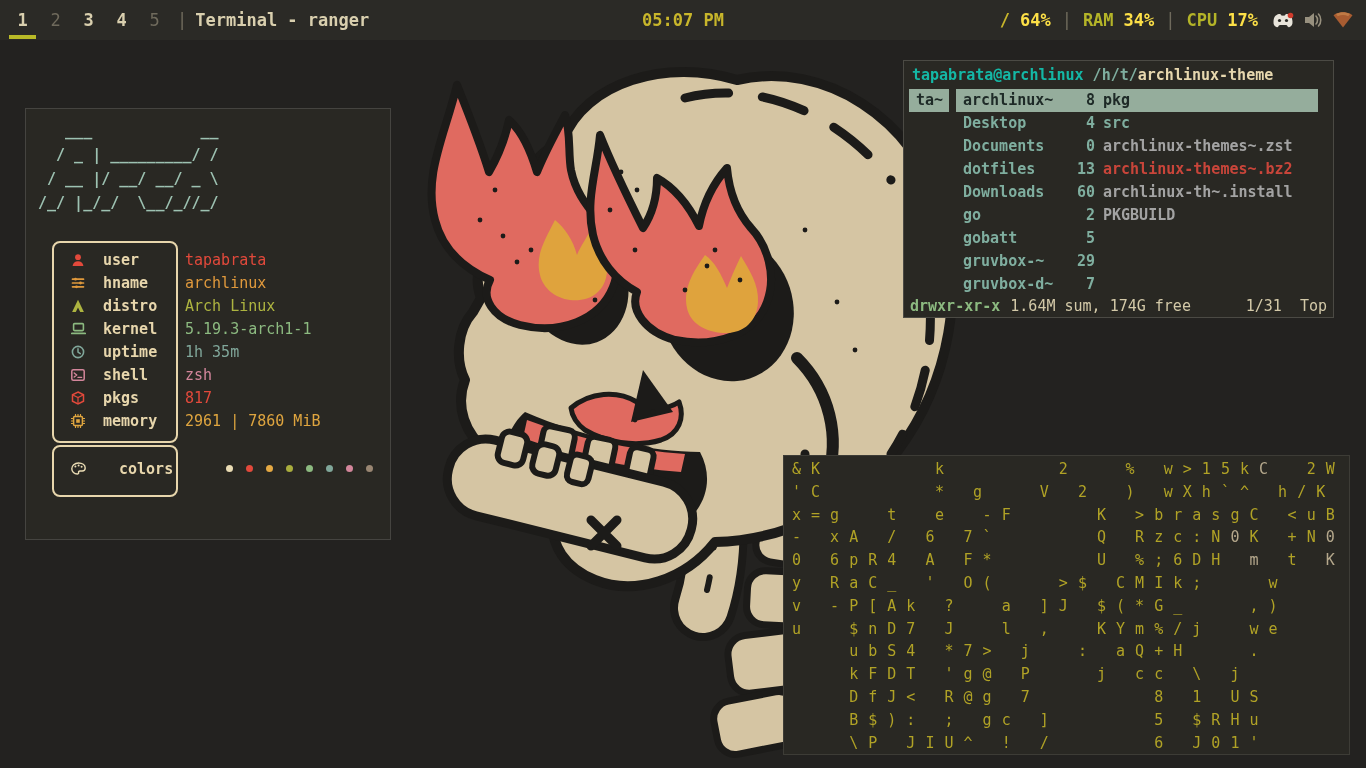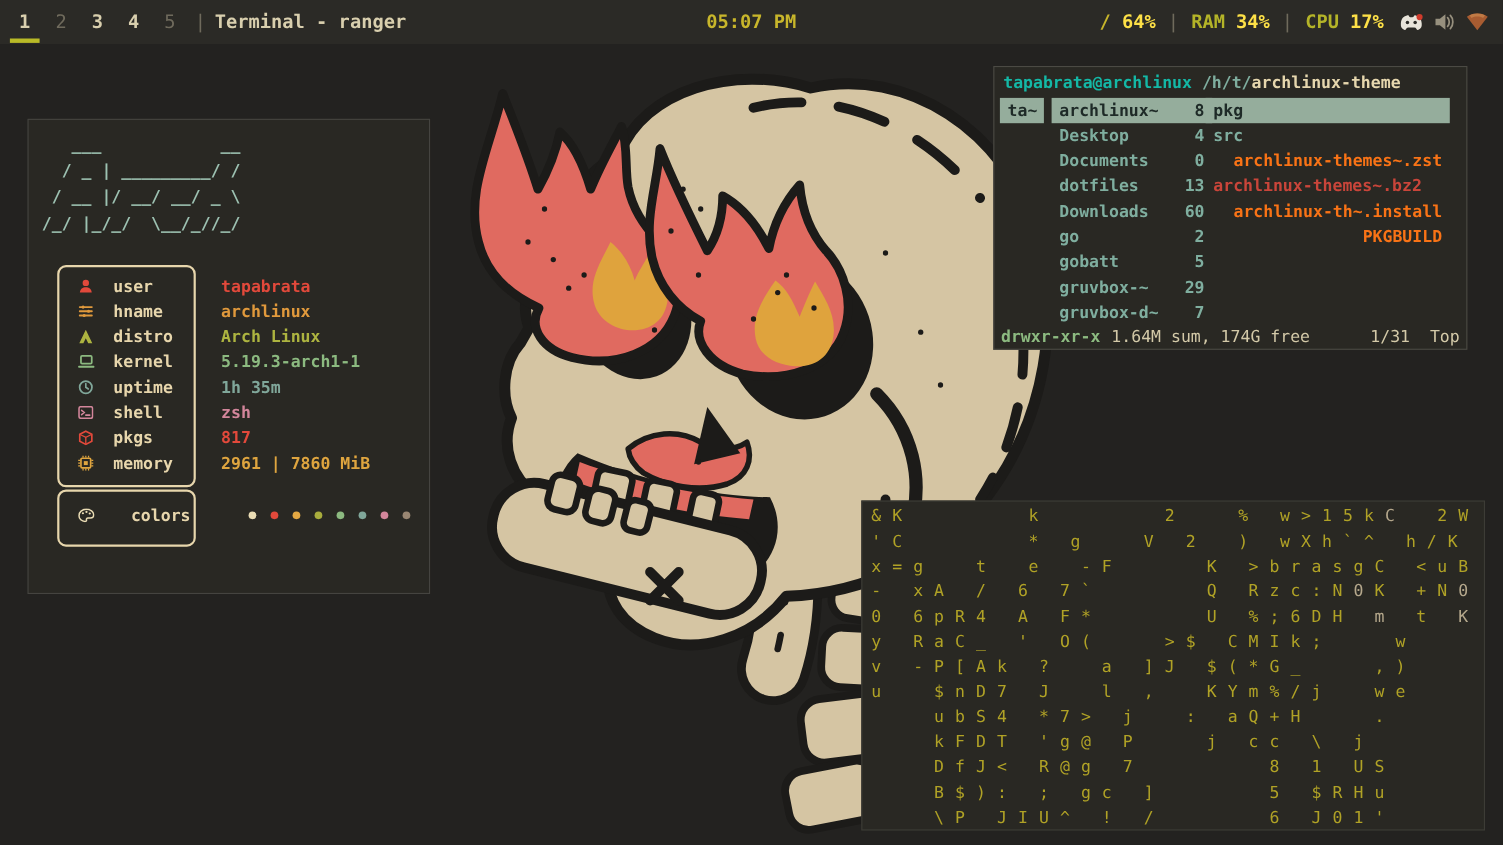--- a/index.html
+++ b/index.html
@@ -35,37 +35,37 @@
   
   .ascii{position:absolute;left:12px;top:10px;color:#9dc2b2;font-size:15px;line-height:24px;
     font-weight:bold;white-space:pre;margin:0;}
   .info-box{position:absolute;border:2px solid #e7d6ac;border-radius:8px;}
   #box1{left:26px;top:132px;width:122px;height:198px;}
   #box2{left:26px;top:336px;width:122px;height:48px;}
   #fetch-rows{position:absolute;left:26px;top:139px;width:332px;}
   .frow{position:relative;height:23px;display:flex;align-items:center;padding-left:19px;}
   .ficon{width:21px;height:15px;display:inline-flex;align-items:center;}
   .flabel{color:#e7d6ac;font-weight:bold;font-size:15px;margin-left:11px;width:76px;}
-  .fvalue{font-weight:bold;font-size:15px;margin-left:22px;white-space:pre;}
+  .fvalue{font-weight:normal;font-size:15px;margin-left:6px;white-space:pre;}
   #colors-row{position:absolute;left:26px;top:348px;width:332px;gap:16px;}
   .dots{display:flex;align-items:center;margin-left:15px;}
   .dot{width:7px;height:7px;border-radius:50%;margin-right:13px;}
   
   .rtitle{position:absolute;left:8px;top:5px;font-size:15px;font-weight:bold;white-space:pre;}
   .rt-host{color:#14b8a6;}
   .rt-path{color:#7fae9f;}
   .rt-dir{color:#e6d7ae;}
   .rcol{position:absolute;top:28px;}
   #rcol1{left:5px;width:40px;}
   #rcol2{left:52px;width:146px;}
   #rcol3{left:192px;width:222px;}
   .rrow{height:23px;line-height:23px;font-size:15px;font-weight:bold;color:#7fae9f;
     padding:0 7px;display:flex;justify-content:space-between;white-space:pre;cursor:pointer;}
   .rrow.sel{background:#95ad9c;color:#1e2a27;}
-  .rrow.file{color:#f97316;justify-content:flex-end;}
+  .rrow.file{color:#a3a3a3;}
   .rrow.err{color:#c9453a;}
   .rstatus{position:absolute;left:6px;right:6px;top:235px;height:21px;line-height:21px;
     font-size:15px;display:flex;white-space:pre;}
   .rs-perm{color:#8cba80;font-weight:bold;}
   .rs-info{color:#d3c9a8;margin-left:10px;}
   .rs-right{margin-left:auto;color:#d3c9a8;}
   
   #matrix-rows{position:absolute;left:8px;top:2px;right:4px;}
   .mrow{height:22.8px;line-height:22.8px;font-size:15px;letter-spacing:.5px;white-space:pre;}
   .m-y{color:#b0a226;}

